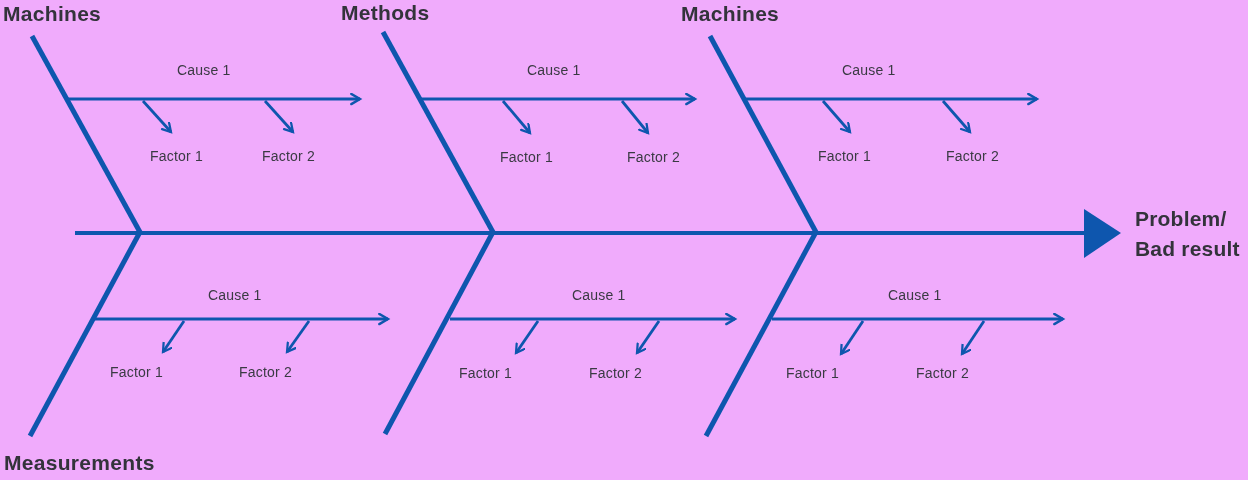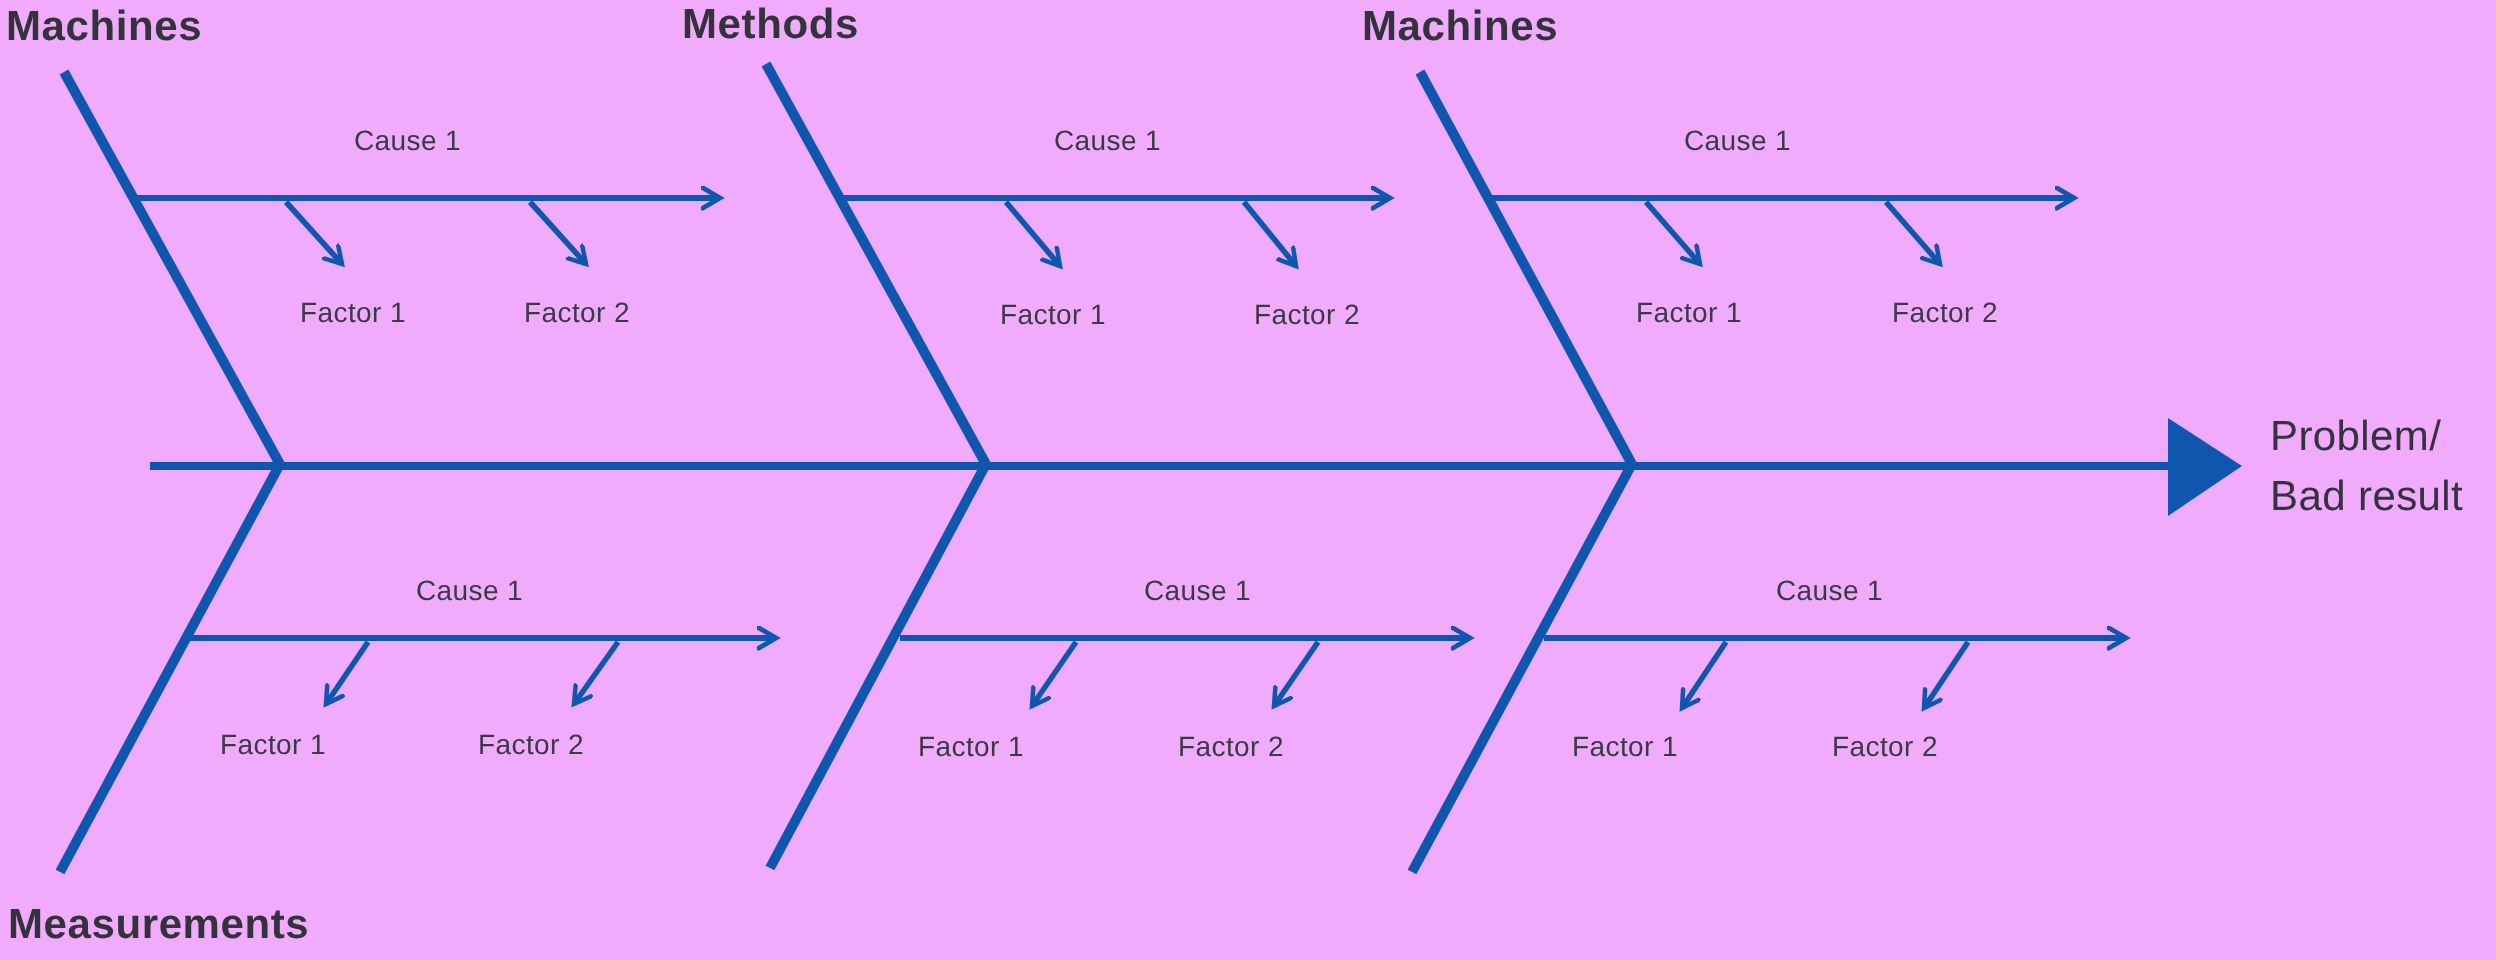--- a/index.html
+++ b/index.html
@@ -4,21 +4,21 @@
 <style>
   html,body{margin:0;padding:0;background:#ffffff;}
   .stage{
     position:relative;width:1248px;height:480px;overflow:hidden;
     font-family:"Liberation Sans",sans-serif;background:#f0abfc;
   }
   .stage svg{position:absolute;left:0;top:0;}
   .lbl{position:absolute;white-space:nowrap;}
   .cat{font-weight:700;font-size:21px;letter-spacing:.3px;color:#33333B;}
   .sub{font-size:14px;letter-spacing:.2px;color:#3A3A43;}
-  .problem{font-weight:400;font-size:21px;line-height:30px;letter-spacing:.2px;color:#33333B;}
+  .problem{font-weight:700;font-size:21px;line-height:30px;letter-spacing:.2px;color:#33333B;}
   .problem span{display:block;}
 </style>
 </head>
 <body>
 
 <div class="stage">
 
   <svg width="1248" height="480" viewBox="0 0 1248 480">
     <defs>
       <marker id="varrow" markerWidth="4.6" markerHeight="4.6" refX="3.2" refY="2" orient="auto" markerUnits="strokeWidth">

